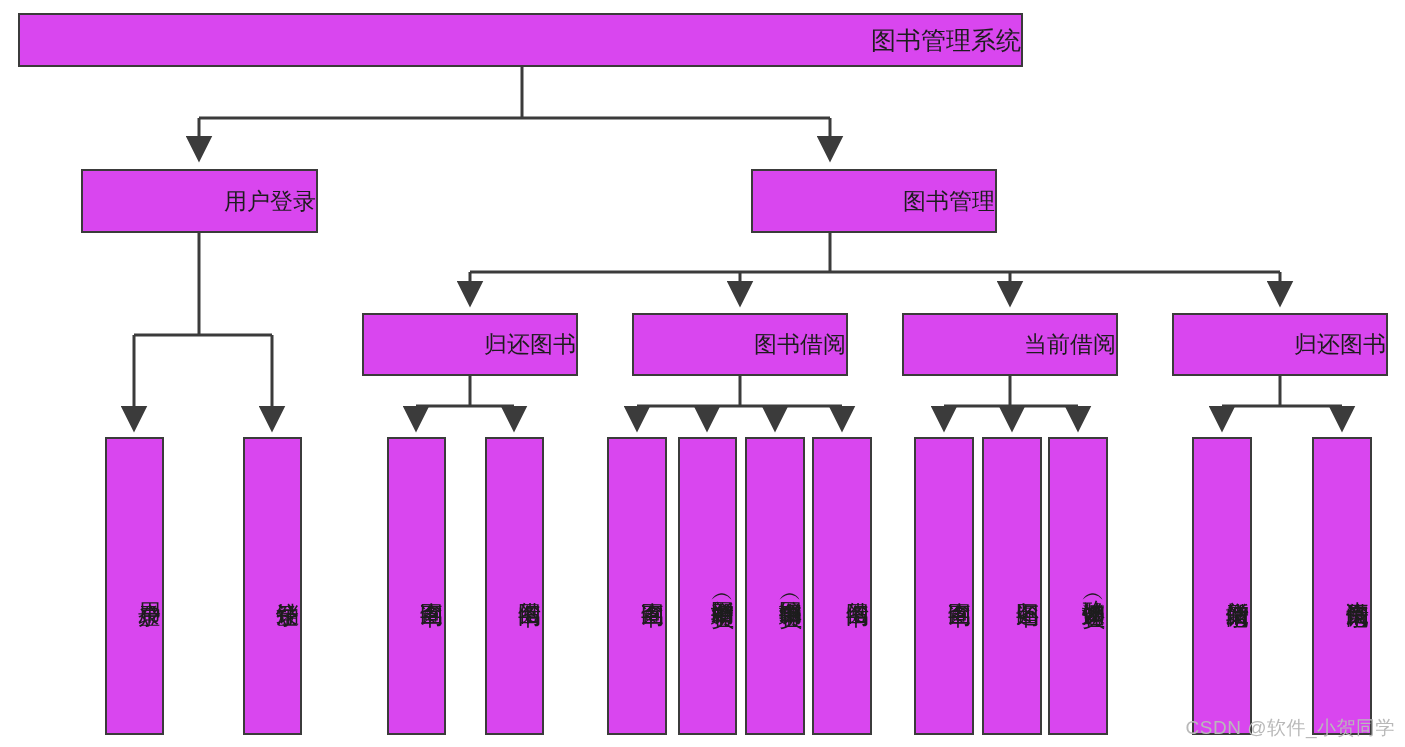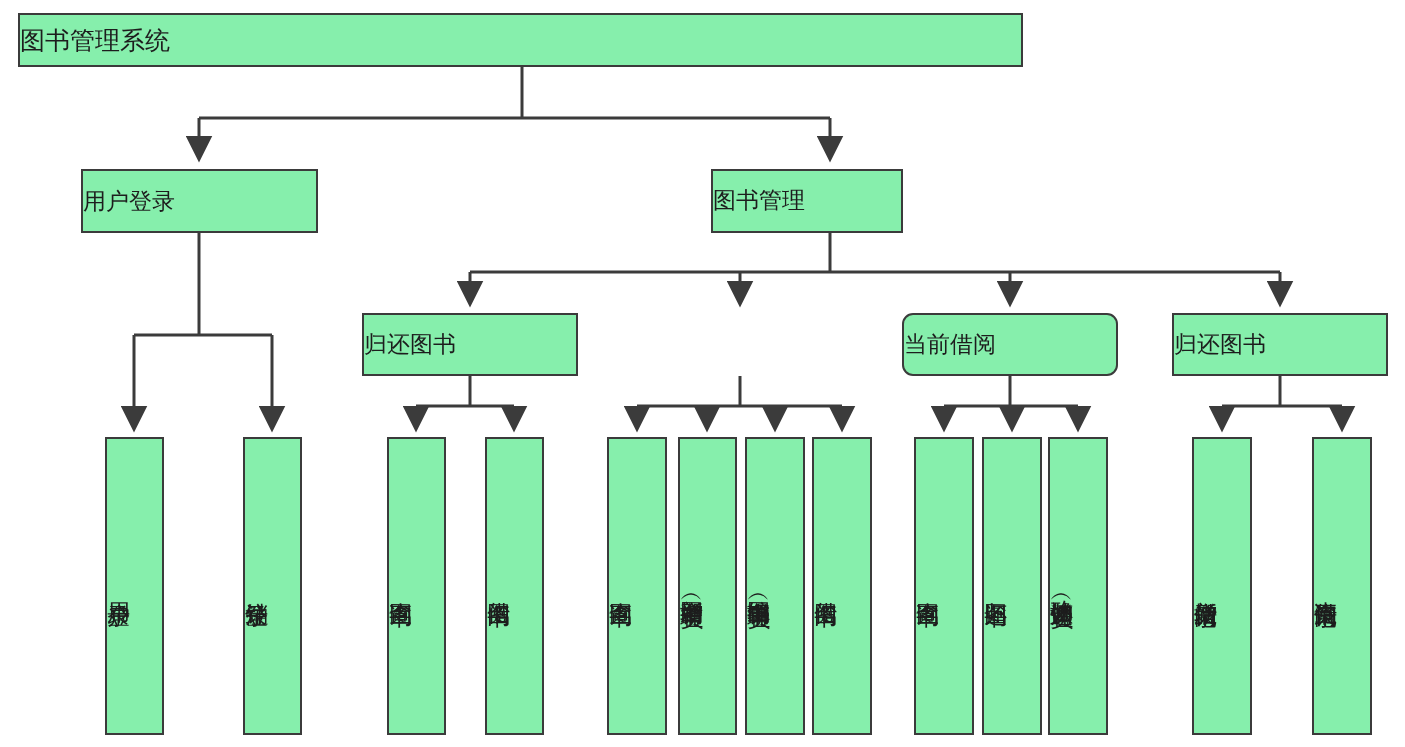--- a/index.html
+++ b/index.html
@@ -21,24 +21,24 @@
     position: absolute;
     left: 0;
     top: 0;
     width: 1405px;
     height: 747px;
   }
   .node {
     position: absolute;
     box-sizing: border-box;
     border: 2px solid #3b3b3b;
-    background: #86efac;
+    background: #d946ef;
     display: flex;
     align-items: center;
-    justify-content: flex-start;
+    justify-content: flex-end;
     color: #1d1d1d;
   }
   .node-label {
     text-align: center;
     line-height: 1.15;
     white-space: nowrap;
   }
   .node.root {
     border-width: 2px;
   }
@@ -125,28 +125,31 @@
     </g>
   </svg>
 
   <div class="node root" style="left:18px; top:13px; width:1005px; height:54px;">
     <span class="node-label">图书管理系统</span>
   </div>
 
   <div class="node level1" style="left:81px; top:169px; width:237px; height:64px;">
     <span class="node-label">用户登录</span>
   </div>
-  <div class="node level1" style="left:711px; top:169px; width:192px; height:64px;font-family:Liberation Serif, serif;">
+  <div class="node level1" style="left:751px; top:169px; width:246px; height:64px;">
     <span class="node-label">图书管理</span>
   </div>
 
   <div class="node level2" style="left:362px; top:313px; width:216px; height:63px;">
     <span class="node-label">归还图书</span>
   </div>
-  <div class="node level2" style="left:902px; top:313px; width:216px; height:63px;border-radius:11px;">
+  <div class="node level2" style="left:632px; top:313px; width:216px; height:63px;">
+    <span class="node-label">图书借阅</span>
+  </div>
+  <div class="node level2" style="left:902px; top:313px; width:216px; height:63px;">
     <span class="node-label">当前借阅</span>
   </div>
   <div class="node level2" style="left:1172px; top:313px; width:216px; height:63px;">
     <span class="node-label">归还图书</span>
   </div>
 
   <div class="node leaf" style="left:105px; top:437px; width:59px; height:298px;">
     <span class="node-label">用户登录</span>
   </div>
   <div class="node leaf" style="left:243px; top:437px; width:59px; height:298px;">
@@ -183,14 +186,15 @@
     <span class="node-label">确认归还（管理员）</span>
   </div>
 
   <div class="node leaf" style="left:1192px; top:437px; width:60px; height:298px;">
     <span class="node-label">新增借阅记录</span>
   </div>
   <div class="node leaf" style="left:1312px; top:437px; width:60px; height:298px;">
     <span class="node-label">查询借阅记录</span>
   </div>
 
+  <div class="watermark">CSDN @软件_小贺同学</div>
 
 </div>
 
 </body></html>

